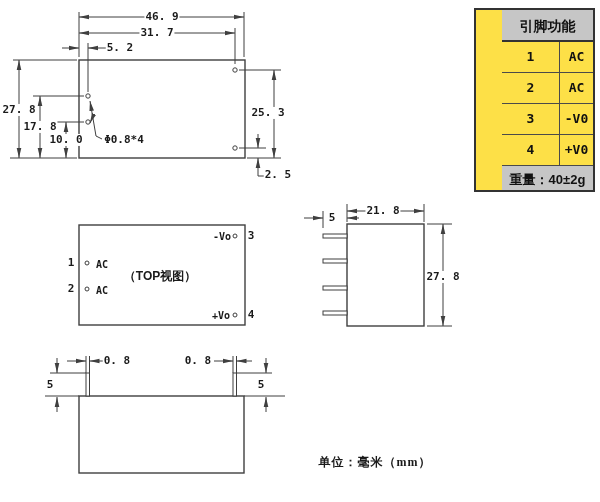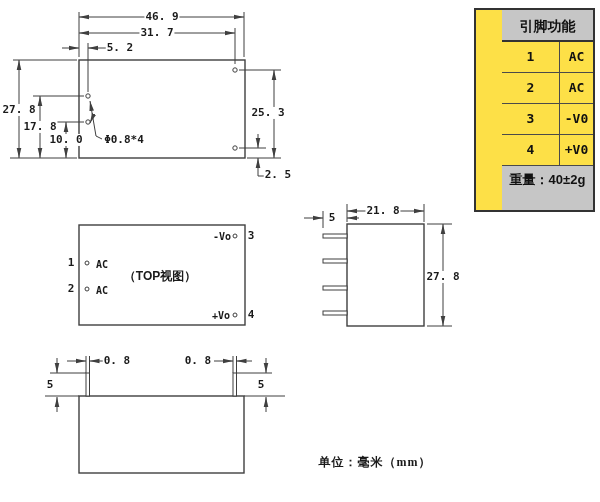--- a/index.html
+++ b/index.html
@@ -38,21 +38,21 @@
     border-bottom:2px solid var(--tbl-bd);
   }
   .pt-row { display:flex; height:31px; border-bottom:1px solid #4a4a4a; }
   .pt-cell {
     text-align:center; line-height:30px; font-size:13px; font-weight:bold;
     font-family:"DejaVu Sans Mono", monospace;
   }
   .pt-num { width:58px; border-right:1px solid #4a4a4a; }
   .pt-func { flex:1; }
   .pt-footer {
-    height:44px; line-height:28px; text-align:center;
+    height:24px; line-height:28px; text-align:center;
     font-size:13px; font-weight:bold; background:var(--tbl-bg);
   }
 </style>
 </head>
 <body>
 
 <div id="stage">
 
   <svg id="draw" width="600" height="502" viewBox="0 0 600 502" shape-rendering="geometricPrecision">
     <defs>

